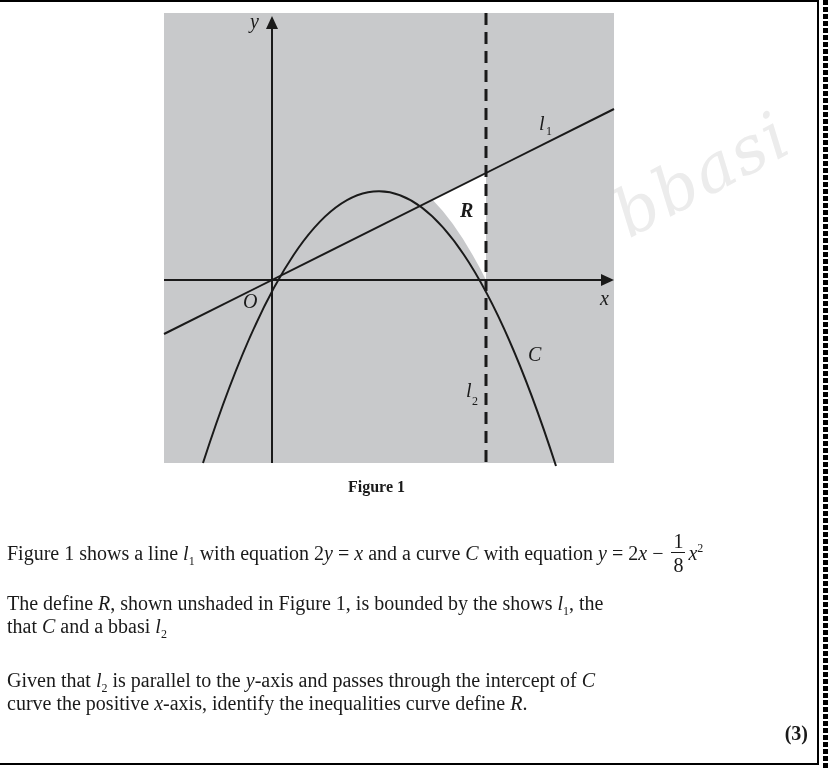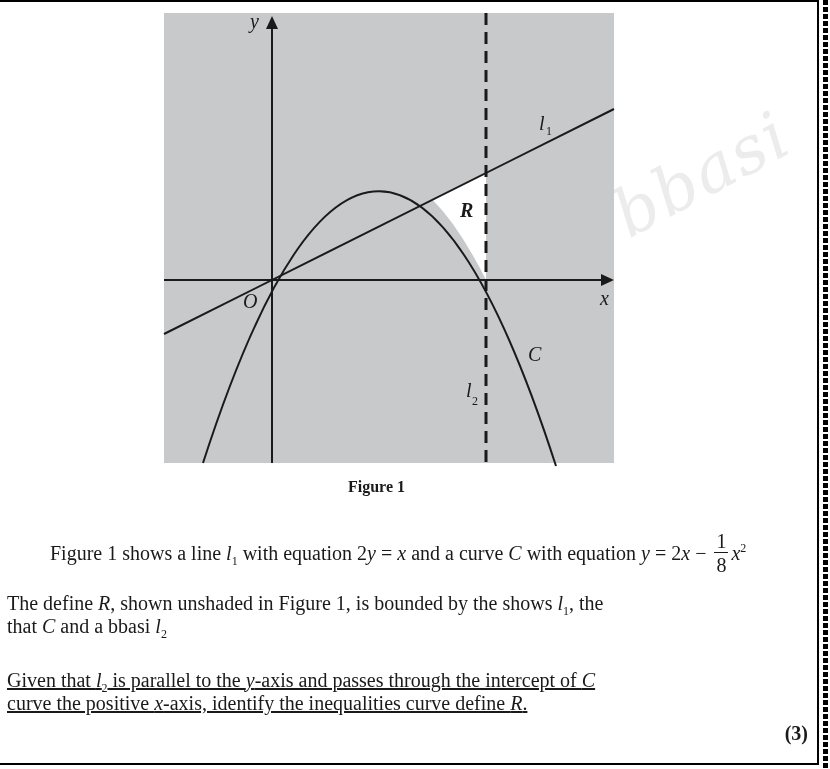--- a/index.html
+++ b/index.html
@@ -56,27 +56,27 @@
   <text x="539" y="130" font-family="Liberation Serif, serif" font-style="italic" font-size="20" fill="#1a1a1a">l</text>
   <text x="546" y="135" font-family="Liberation Serif, serif" font-size="12" fill="#1a1a1a">1</text>
   <text x="466" y="397" font-family="Liberation Serif, serif" font-style="italic" font-size="20" fill="#1a1a1a">l</text>
   <text x="472" y="405" font-family="Liberation Serif, serif" font-size="12" fill="#1a1a1a">2</text>
   <text x="528" y="361" font-family="Liberation Serif, serif" font-style="italic" font-size="20" fill="#1a1a1a">C</text>
   <text x="460" y="217" font-family="Liberation Serif, serif" font-style="italic" font-weight="bold" font-size="20" fill="#1a1a1a">R</text>
 </svg>
 
 <div class="fig-caption">Figure 1</div>
 
-<div class="para" style="top:532px;margin-left:43px;">
+<div class="para" style="top:532px;">
   <span>Figure 1 shows a line </span><span class="i">l</span><sub>1</sub><span> with equation </span><span>2</span><span class="i">y</span><span> = </span><span class="i">x</span><span> and a curve </span><span class="i">C</span><span> with equation </span><span class="i">y</span><span> = 2</span><span class="i">x</span><span> − </span><span class="frac"><span class="num">1</span><span class="den">8</span></span><span class="i">x</span><sup>2</sup>
 </div>
 
 <div class="para" style="top:592px;">
   <span>The define </span><span class="i">R</span><span>, shown unshaded in Figure 1, is bounded by the shows </span><span class="i">l</span><sub>1</sub><span>, the</span><br>
   <span>that </span><span class="i">C</span><span> and a bbasi </span><span class="i">l</span><sub>2</sub>
 </div>
 
-<div class="para" style="top:669px;text-decoration:underline;">
+<div class="para" style="top:669px;">
   <span>Given that </span><span class="i">l</span><sub>2</sub><span> is parallel to the </span><span class="i">y</span><span>-axis and passes through the intercept of </span><span class="i">C</span><br>
   <span>curve the positive </span><span class="i">x</span><span>-axis, identify the inequalities curve define </span><span class="i">R</span><span>.</span>
 </div>
 
 <div class="marks">(3)</div>
 
 </body></html>

